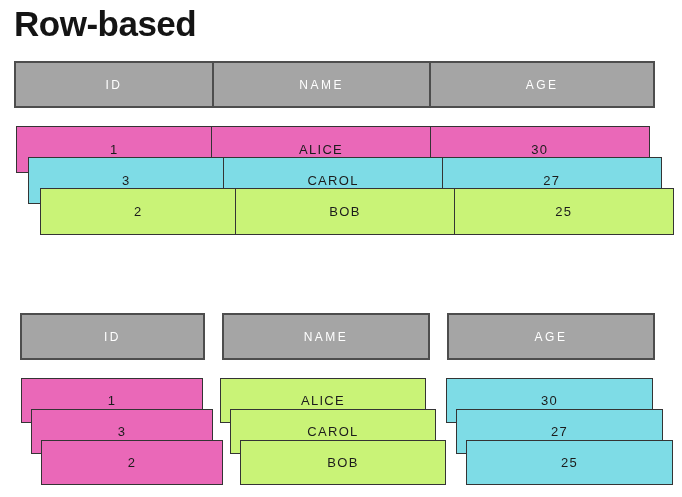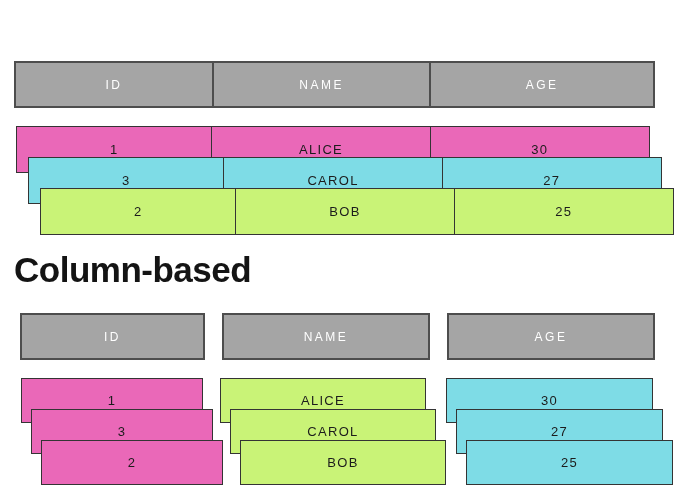--- a/index.html
+++ b/index.html
@@ -43,20 +43,21 @@
     position:absolute;height:45px;border:1.5px solid #343434;box-sizing:border-box;
     display:flex;align-items:center;justify-content:center;
     font-size:13px;color:#1c1c1c;letter-spacing:1.3px;
   }
 </style>
 </head>
 <body>
 
 <div class="canvas">
 
+  <div class="title" style="top:4px;">Row-based</div>
 
   <div class="hdr-row" style="background-color: rgb(165, 165, 165);">
     <div class="hcell hw1">ID</div>
     <div class="hcell hw2">NAME</div>
     <div class="hcell hw3">AGE</div>
   </div>
 
   <div class="rec-row" style="left: 16px; top: 126px; z-index: 1; background-color: rgb(234, 104, 184);">
     <div class="cell cw1">1</div>
     <div class="cell cw2">ALICE</div>
@@ -68,21 +69,20 @@
     <div class="cell cw2">CAROL</div>
     <div class="cell cw3">27</div>
   </div>
 
   <div class="rec-row" style="left: 40px; top: 188px; z-index: 3; background-color: rgb(201, 243, 119);">
     <div class="cell cw1">2</div>
     <div class="cell cw2">BOB</div>
     <div class="cell cw3">25</div>
   </div>
 
-  <div class="title" style="top:250px;">Column-based</div>
 
   <div class="hbox" style="left: 20px; top: 313px; width: 185px; background-color: rgb(165, 165, 165);">ID</div>
   <div class="hbox" style="left: 222px; top: 313px; width: 208px; background-color: rgb(165, 165, 165);">NAME</div>
   <div class="hbox" style="left: 447px; top: 313px; width: 208px; background-color: rgb(165, 165, 165);">AGE</div>
 
   <div class="vbox" style="left: 21px; top: 378px; width: 182px; z-index: 1; background-color: rgb(234, 104, 184);">1</div>
   <div class="vbox" style="left: 31px; top: 409px; width: 182px; z-index: 2; background-color: rgb(234, 104, 184);">3</div>
   <div class="vbox" style="left: 41px; top: 440px; width: 182px; z-index: 3; background-color: rgb(234, 104, 184);">2</div>
 
   <div class="vbox" style="left: 220px; top: 378px; width: 206px; z-index: 1; background-color: rgb(201, 243, 119);">ALICE</div>

